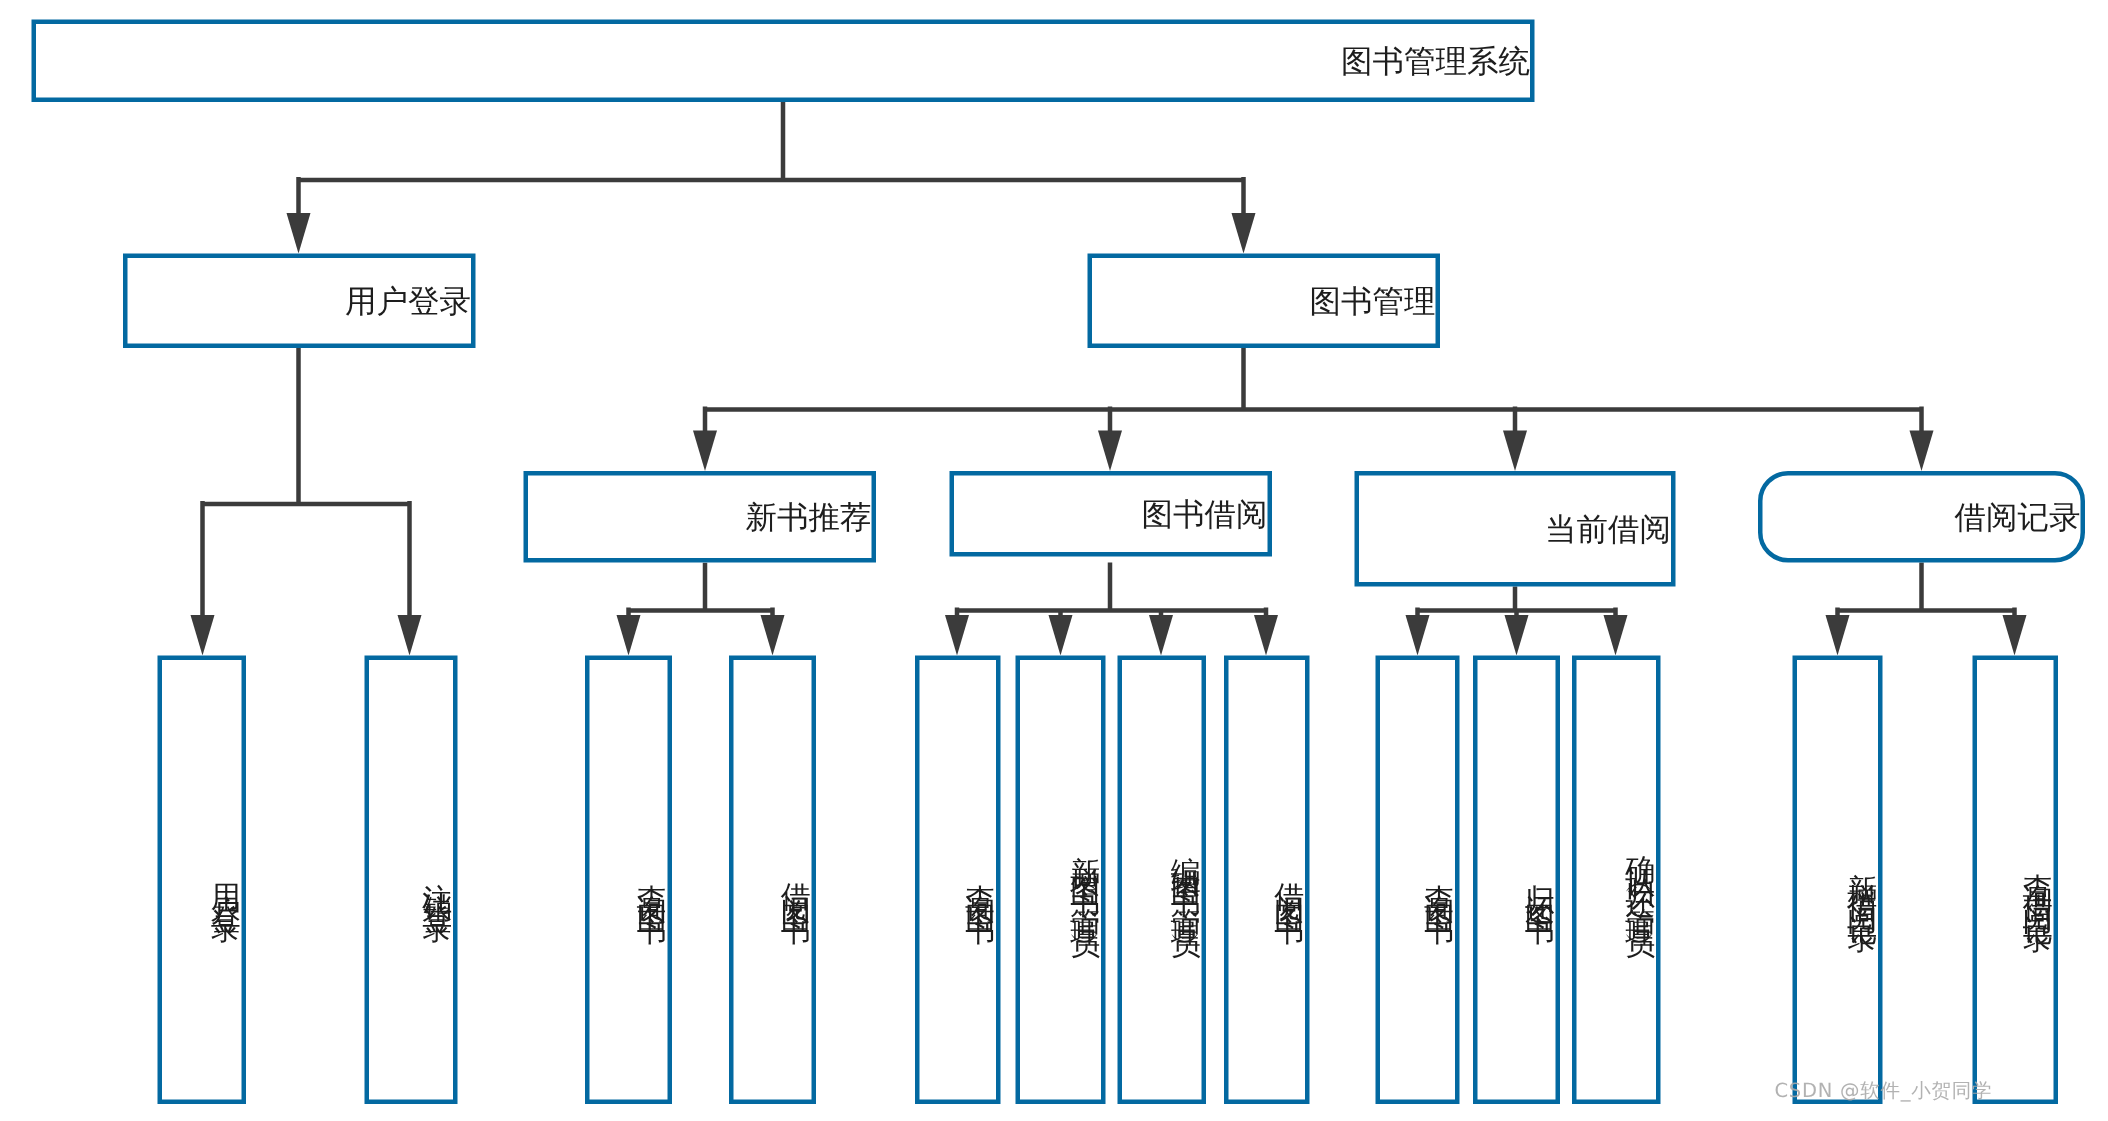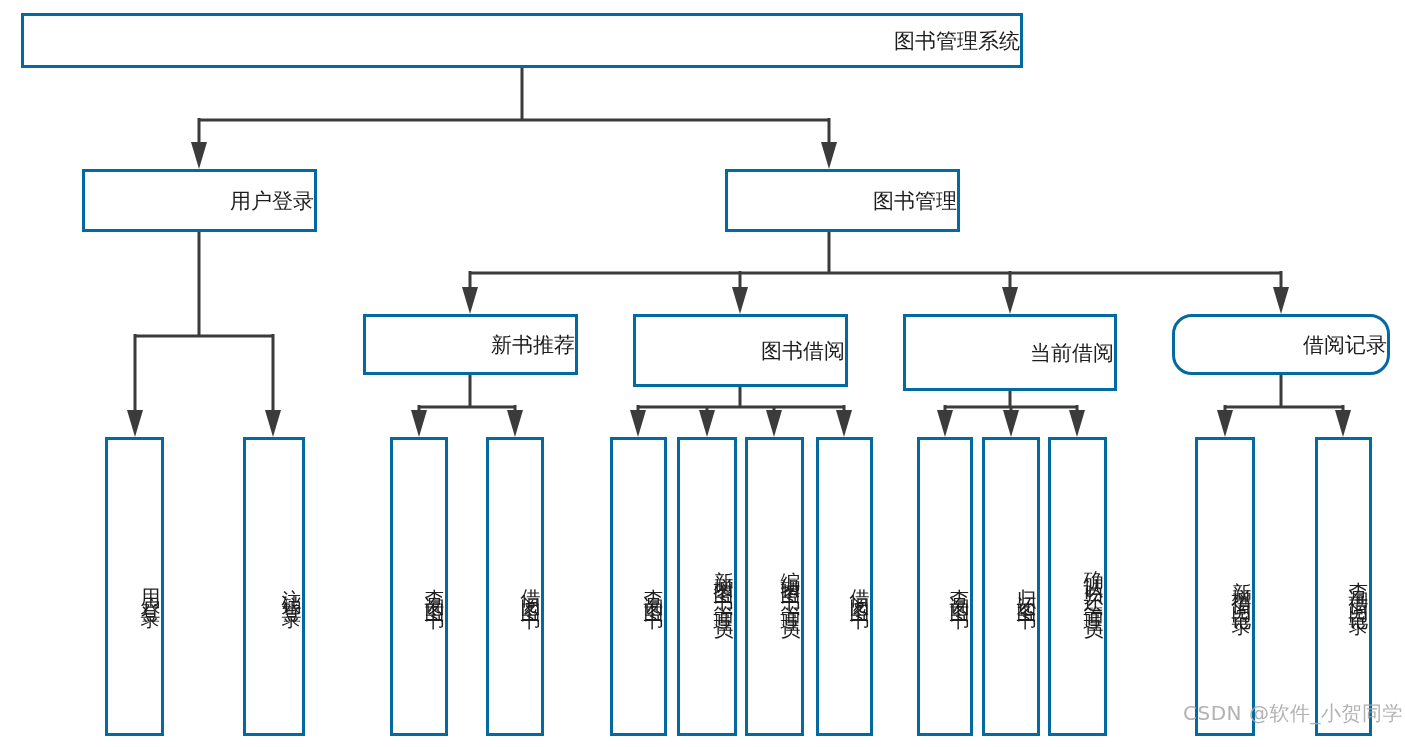--- a/index.html
+++ b/index.html
@@ -32,22 +32,22 @@
   .vbox span {
     writing-mode: vertical-rl;
     text-orientation: mixed;
     letter-spacing: 7px;
     line-height: 1;
     white-space: nowrap;
   }
   #watermark {
     position: absolute;
     left: 1183px;
-    top: 700px;
-    font-size: 20px;
+    top: 718px;
+    font-size: 13px;
     color: rgba(170,170,170,0.9);
     white-space: nowrap;
     z-index: 5;
     letter-spacing: 0.5px;
   }
 </style>
 </head>
 <body>
 
 <div id="stage">
@@ -96,24 +96,24 @@
     <span>图书管理系统</span>
   </div>
 
   <div class="node hbox" style="left:82px; top:169px; width:235px; height:63px;">
     <span>用户登录</span>
   </div>
   <div class="node hbox" style="left:725px; top:169px; width:235px; height:63px;">
     <span>图书管理</span>
   </div>
 
-  <div class="node hbox" style="left:363px; top:314px; width:215px; height:61px;">
+  <div class="node hbox" style="left:349px; top:314px; width:235px; height:61px;">
     <span>新书推荐</span>
   </div>
-  <div class="node hbox" style="left:633px; top:314px; width:215px; height:73px;">
+  <div class="node hbox" style="left:633px; top:314px; width:215px; height:57px;">
     <span>图书借阅</span>
   </div>
   <div class="node hbox" style="left:903px; top:314px; width:214px; height:77px;">
     <span>当前借阅</span>
   </div>
   <div class="node hbox" style="left:1172px; top:314px; width:218px; height:61px;border-radius:20px;">
     <span>借阅记录</span>
   </div>
 
   <div class="node vbox" style="left:105px; top:437px; width:59px; height:299px;">

